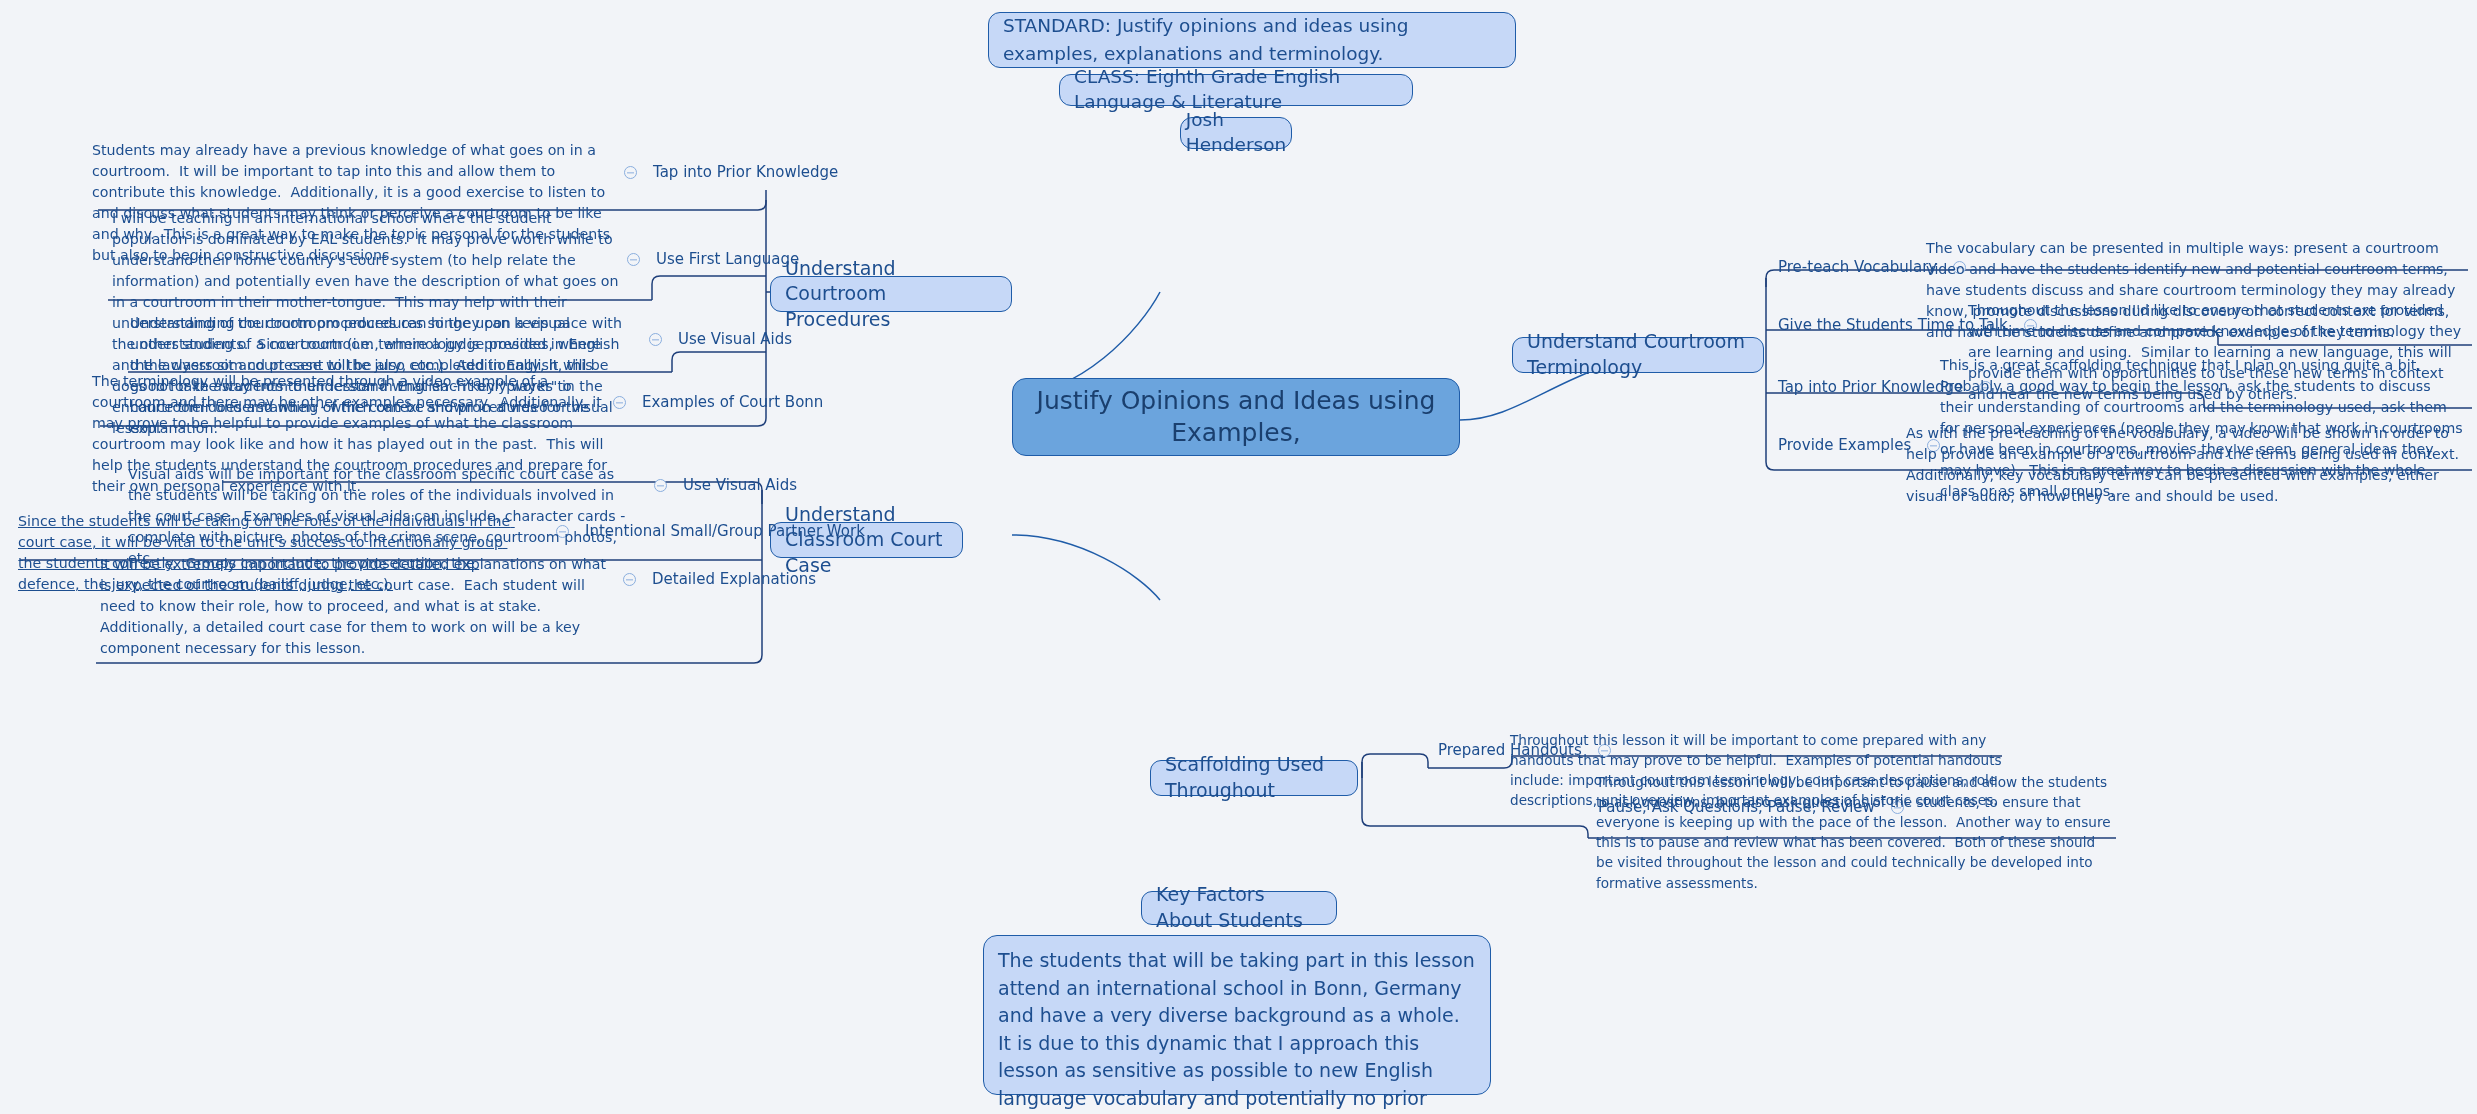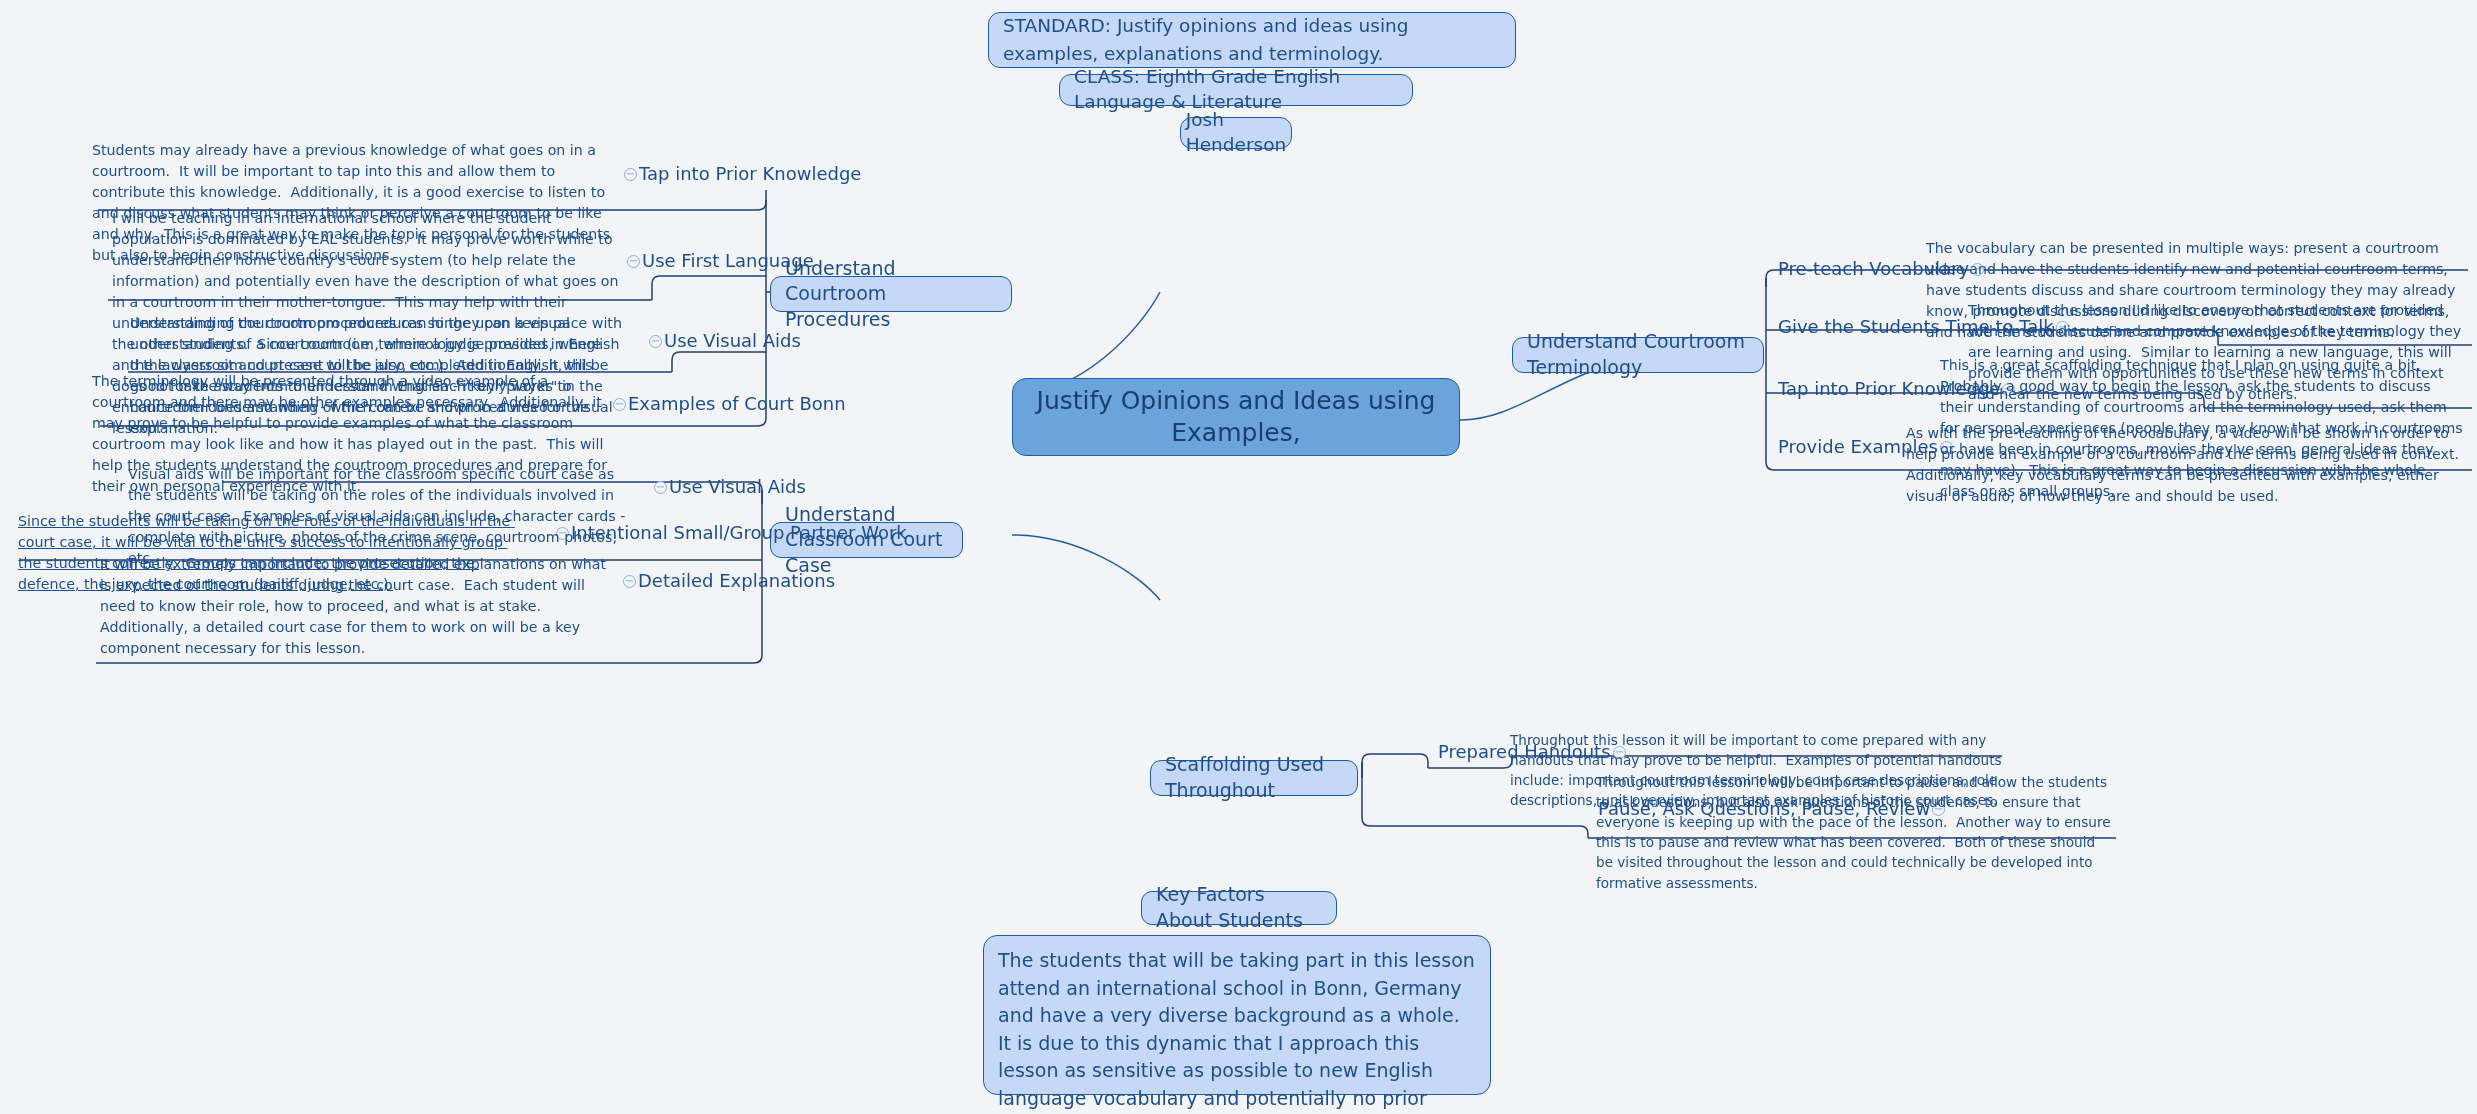--- a/index.html
+++ b/index.html
@@ -75,26 +75,26 @@
     align-items: flex-start;
     line-height: 1.45;
     padding: 11px 14px 13px 14px;
     border-radius: 14px;
   }
 
   
   .leaf {
     position: absolute;
     box-sizing: border-box;
-    font-size: 18px;
+    font-size: 15px;
     color: #1d4e8f;
     white-space: nowrap;
     display: flex;
     align-items: center;
-    gap: 2px;
+    gap: 16px;
     line-height: 1;
     padding-bottom: 3px;
   }
   .leaf.right-anchor {
     flex-direction: row-reverse;
   }
   .leaf-text { display: inline-block; }
 
   
   .toggle {

